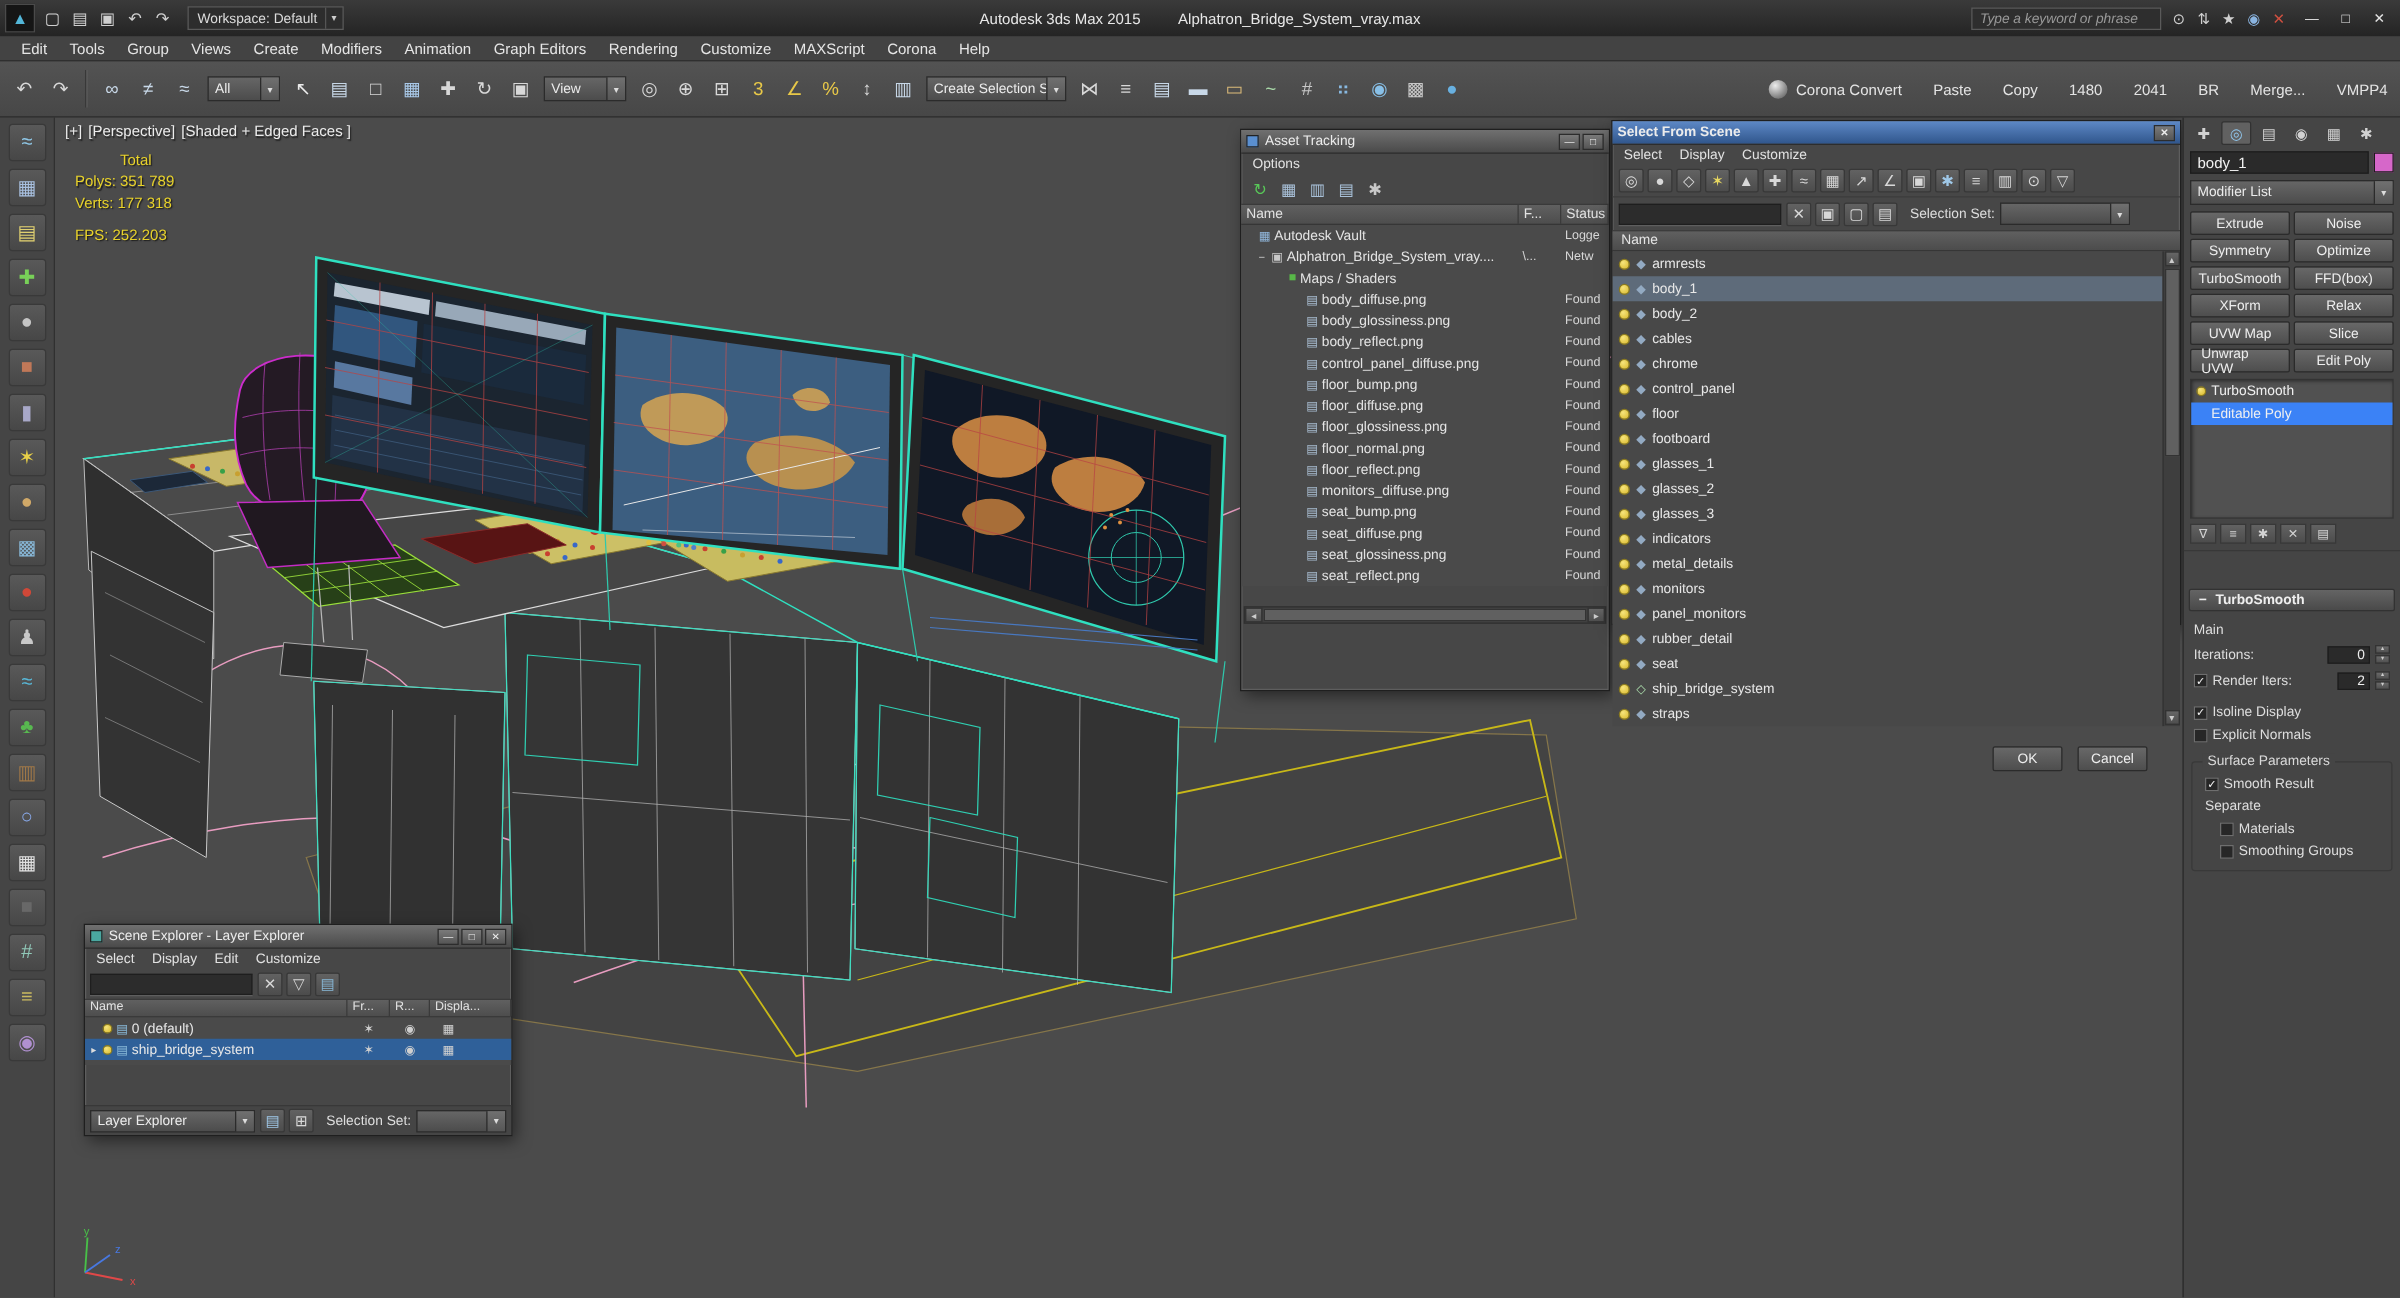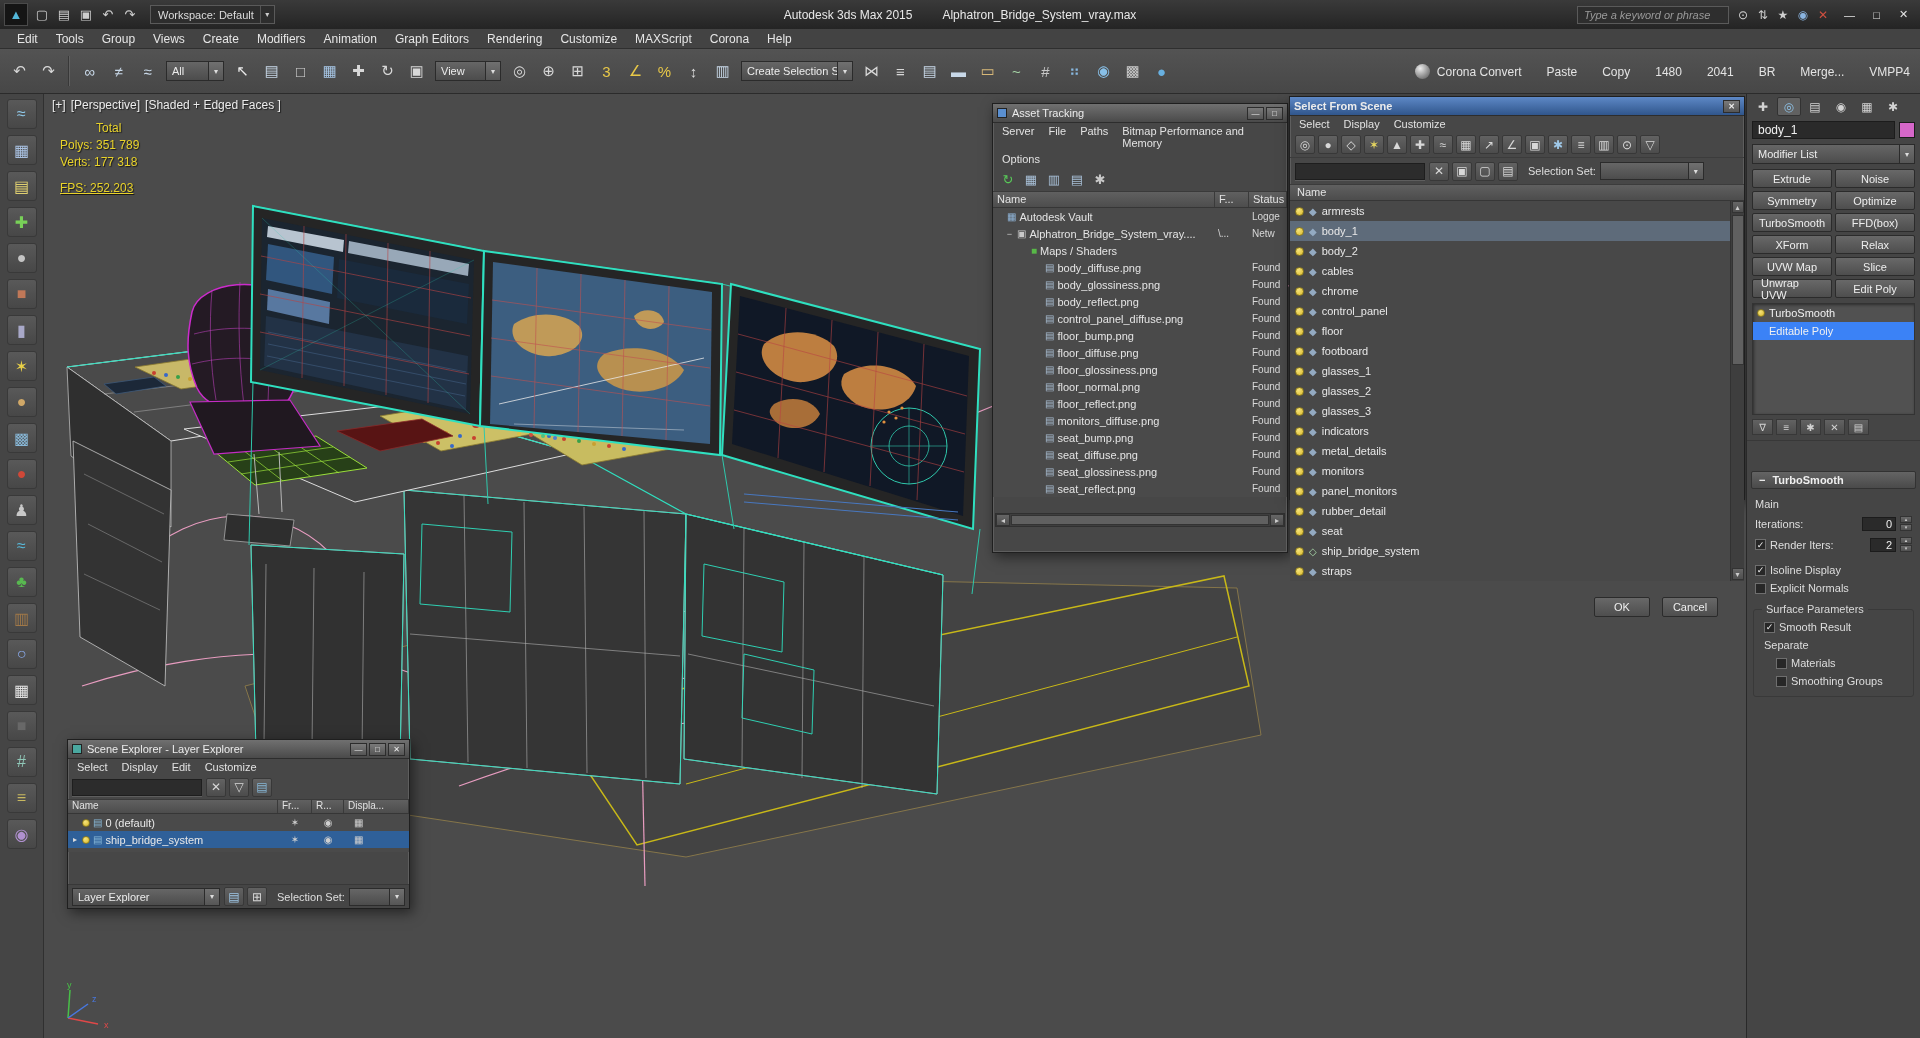--- a/index.html
+++ b/index.html
@@ -40,21 +40,21 @@
   
   .side-toolbar{position:absolute;left:0;top:94px;width:44px;bottom:0;background:#454545;border-right:1px solid #303030;display:flex;flex-direction:column;align-items:center;padding-top:5px;gap:6px;z-index:30;}
   .sbi{width:30px;height:30px;flex:none;display:flex;align-items:center;justify-content:center;font-size:16px;background:linear-gradient(#595959,#474747);border:1px solid #393939;border-radius:3px;}
 
   
   .viewport{position:absolute;left:44px;top:94px;width:1702px;height:944px;background:#4b4b4b;overflow:hidden;z-index:1;}
   .scene{position:absolute;left:0;top:0;}
   .vp-label{position:absolute;left:8px;top:4px;font-size:12px;color:#ececec;display:flex;gap:5px;text-shadow:1px 1px 1px #222;}
   .vp-stats{position:absolute;left:16px;top:26px;font-size:12px;color:#e8d22a;line-height:17px;text-shadow:1px 1px 1px #1a1a1a;}
   .vp-stats .indent{padding-left:36px;}
-  .vp-stats .fps{margin-top:9px;text-decoration:underline;}
+  .vp-stats .fps{margin-top:9px;}
   .gizmo{position:absolute;left:10px;bottom:6px;}
 
   
   .win{position:absolute;background:#474747;border:1px solid #1f1f1f;box-shadow:inset 0 0 0 1px #5e5e5e, 3px 4px 12px rgba(0,0,0,.5);}
   .wt{height:19px;display:flex;align-items:center;gap:5px;padding:0 4px;font-size:11px;color:#ececec;background:linear-gradient(#707070,#4a4a4a);border-bottom:1px solid #2d2d2d;}
   .wt.blue{background:linear-gradient(#5d88c6,#30568c);font-weight:bold;}
   .wt-ic{width:10px;height:10px;flex:none;border:1px solid #222;}
   .wt-title{flex:1;white-space:nowrap;overflow:hidden;}
   .wt-btn{width:17px;height:13px;flex:none;background:linear-gradient(#7a7a7a,#555);border:1px solid #2c2c2c;font-size:8px;color:#eee;display:flex;align-items:center;justify-content:center;}
   .wmenu{display:flex;font-size:11px;color:#e2e2e2;padding:1px 2px;}
@@ -536,27 +536,20 @@
     <span class="wt-ic" style="background:#5a8fd0"></span>
     <span class="wt-title">Asset Tracking</span>
     <span style="display:flex;gap:2px">
 
     <span class="wt-btn">—</span>
         <span class="wt-btn">□</span>
       </span>
   </div>
   <div class="wmenu">
 
-  <span>Server</span>
-      <span>File</span>
-      <span>Paths</span>
-      <span>Bitmap Performance and Memory</span>
-    </div>
-  <div class="wmenu">
-
   <span>Options</span>
     </div>
   <div class="at-toolbar">
 
   <span class="at-ic" style="color: rgb(88, 200, 88);">↻</span>
       <span class="at-ic" style="color: rgb(168, 192, 216);">▦</span>
       <span class="at-ic" style="color: rgb(168, 192, 216);">▥</span>
       <span class="at-ic" style="color: rgb(168, 192, 216);">▤</span>
       <span class="at-ic" style="color: rgb(200, 200, 200);">✱</span>
     </div>
@@ -1075,21 +1068,21 @@
           <span class="bulb" style="width:8px;height:8px"></span>
           <span class="row-ic" style="color: rgb(136, 184, 216);">▤</span>
           <span>ship_bridge_system</span>
         </div>
         <div class="x-fr cell-ic">✶</div>
         <div class="x-r cell-ic">◉</div>
         <div class="x-d cell-ic" style="text-align:left;padding-left:10px">▦</div>
       </div>
     </div>
   <div class="sxp-bottom">
-    <div class="dd" style="width:148px;height:18px">
+    <div class="dd" style="width:132px;height:18px">
       <span class="dd-label">Layer Explorer</span>
       <span class="dd-arrow2">▾</span>
     </div>
     <span style="display:flex;gap:3px">
 
     <span class="sfs-ic" style="color: rgb(159, 200, 232);">▤</span>
         <span class="sfs-ic" style="color: rgb(216, 216, 216);">⊞</span>
       </span>
     <span class="ss-label">Selection Set:</span>
     <div class="dd" style="flex:1;height:18px">

